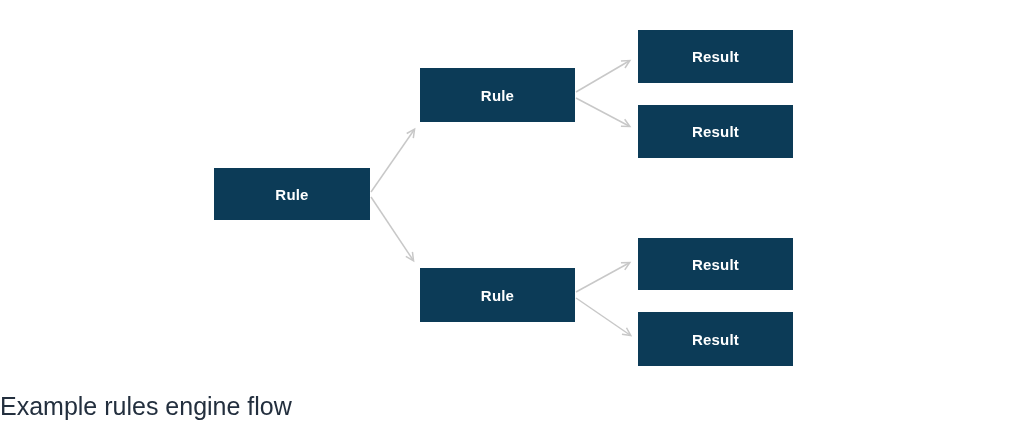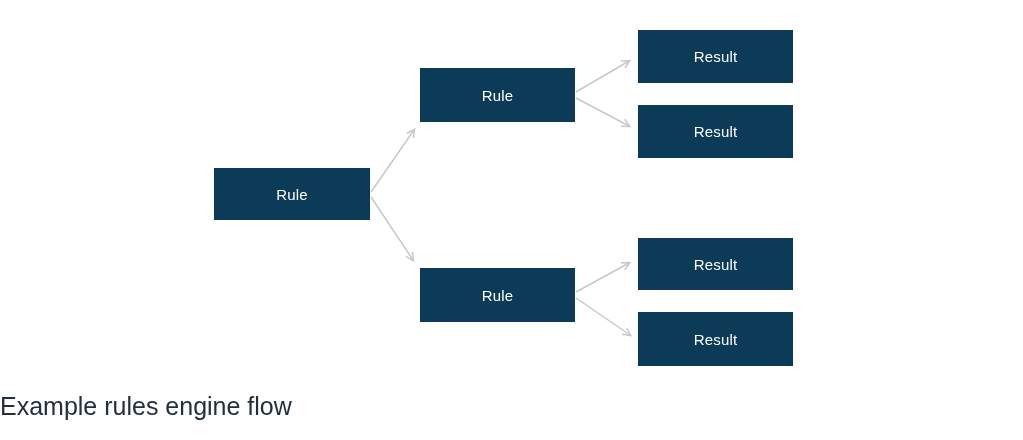--- a/index.html
+++ b/index.html
@@ -24,21 +24,21 @@
     pointer-events: none;
   }
   .node {
     position: absolute;
     display: flex;
     align-items: center;
     justify-content: center;
     background: var(--node-fill, #0c3b57);
     color: var(--node-text, #ffffff);
     font-size: 15px;
-    font-weight: 400;
+    font-weight: 700;
     letter-spacing: 0.2px;
   }
   .node-root        { left: 214px; top: 168px; width: 156px; height: 52px; }
   .node-branch-top  { left: 420px; top:  68px; width: 155px; height: 54px; }
   .node-branch-bot  { left: 420px; top: 268px; width: 155px; height: 54px; }
   .node-result-1    { left: 638px; top:  30px; width: 155px; height: 53px; }
   .node-result-2    { left: 638px; top: 105px; width: 155px; height: 53px; }
   .node-result-3    { left: 638px; top: 238px; width: 155px; height: 52px; }
   .node-result-4    { left: 638px; top: 312px; width: 155px; height: 54px; }
   .caption {

